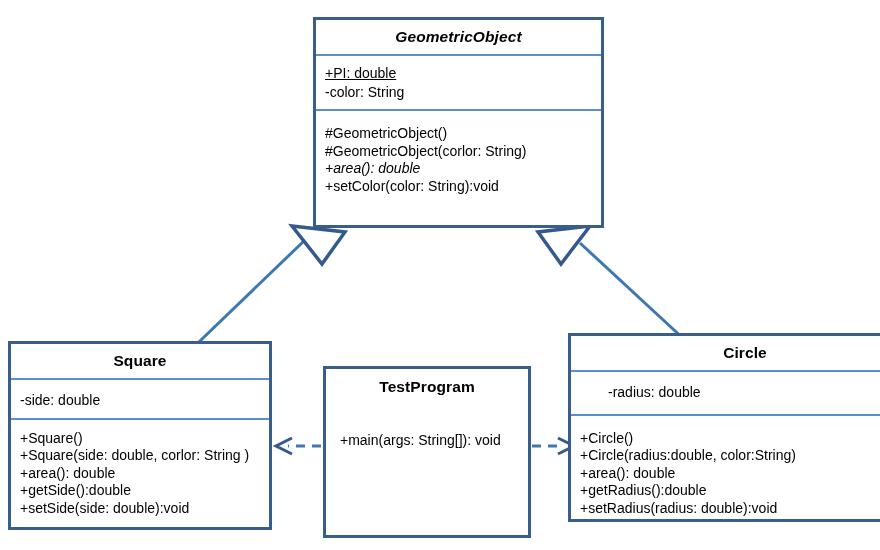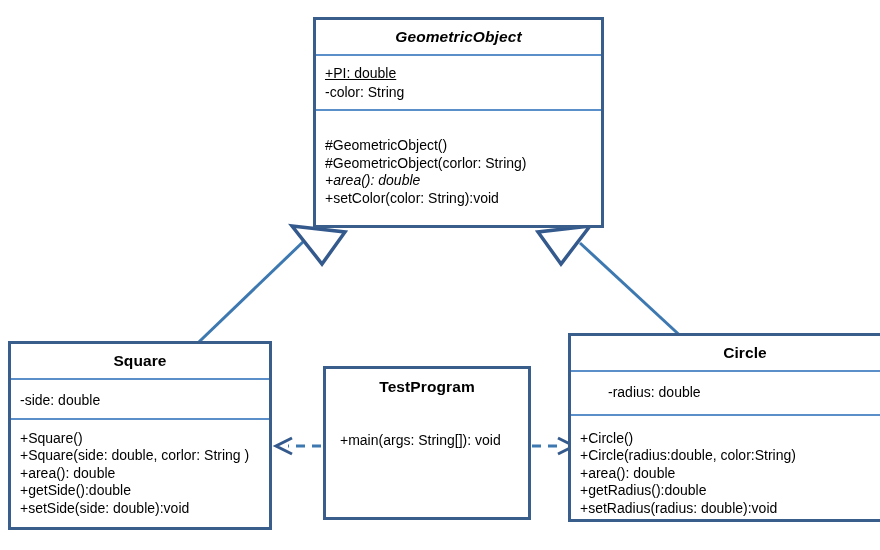--- a/index.html
+++ b/index.html
@@ -56,21 +56,21 @@
     display: inline-block;
   }
   .member.italic {
     font-style: italic;
   }
   .member-row { line-height: 17.5px; }
 
   
   #box-geometricobject { left: 313px; top: 17px;  width: 291px; height: 211px; }
   #box-square          { left: 8px;   top: 341px; width: 264px; height: 189px; }
-  #box-testprogram     { left: 323px; top: 366px; width: 208px; height: 154px; }
+  #box-testprogram     { left: 323px; top: 366px; width: 208px; height: 172px; }
   #box-circle          { left: 568px; top: 333px; width: 354px; height: 189px; }
 
   #box-testprogram .cls-title { padding-top: 9px; }
   #box-testprogram .tp-body { padding: 28px 9px 9px 14px; }
 
   
   #connectors {
     position: absolute;
     left: 0; top: 0;
     width: 880px;
@@ -111,21 +111,21 @@
   </svg>
 
   <div class="uml-class" id="box-geometricobject">
     <div class="cls-title abstract">GeometricObject</div>
     <div class="cls-sep"></div>
     <div class="cls-section attrs">
       <div class="member-row"><span class="member underline">+PI: double</span></div>
       <div class="member-row"><span class="member">-color: String</span></div>
     </div>
     <div class="cls-sep"></div>
-    <div class="cls-section" style="padding-top:26px;">
+    <div class="cls-section" style="padding-top:14px;">
       <div class="member">#GeometricObject()</div>
       <div class="member">#GeometricObject(corlor: String)</div>
       <div class="member italic">+area():  double</div>
       <div class="member">+setColor(color: String):void</div>
     </div>
   </div>
 
   <div class="uml-class" id="box-square">
     <div class="cls-title">Square</div>
     <div class="cls-sep"></div>

